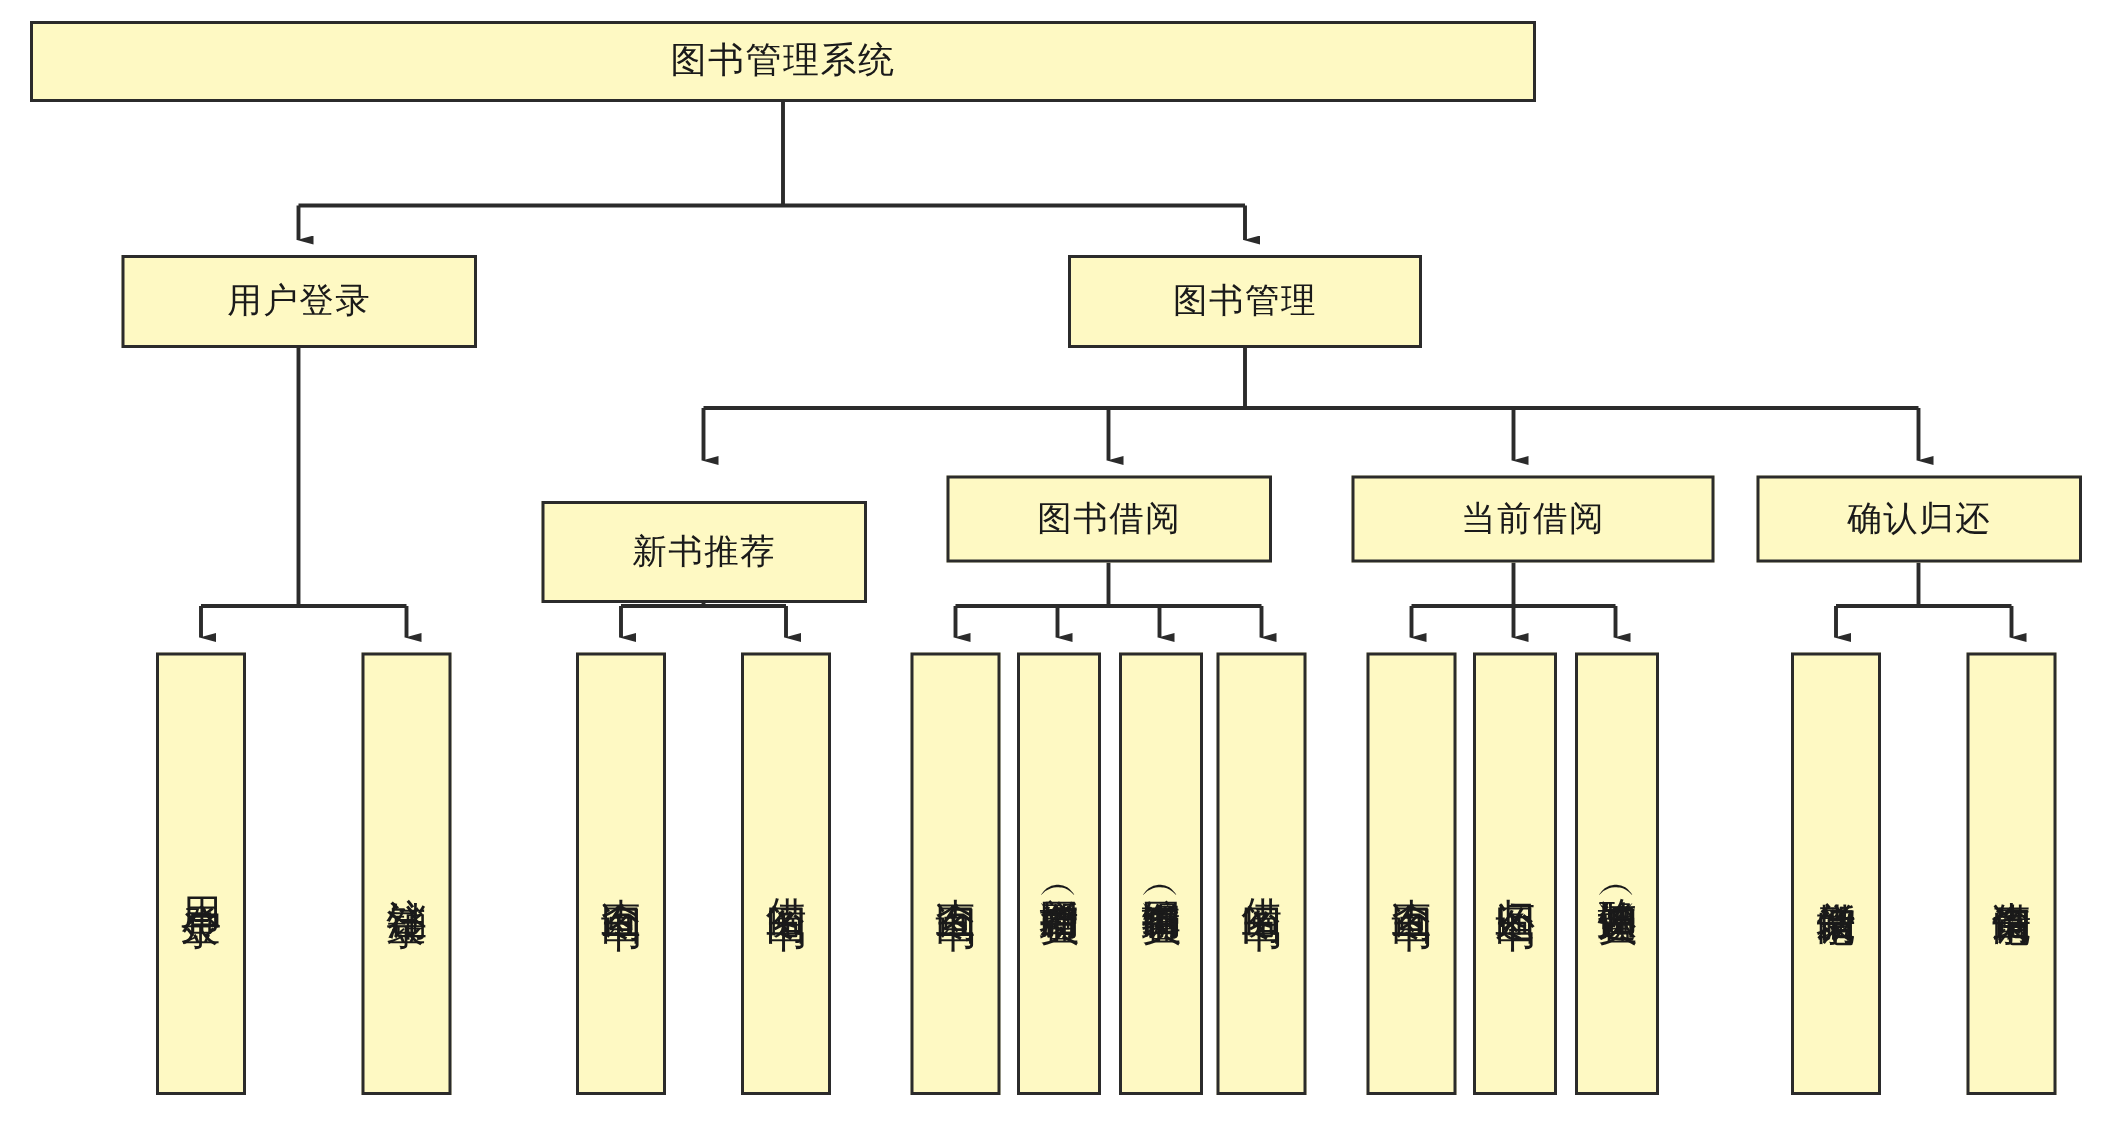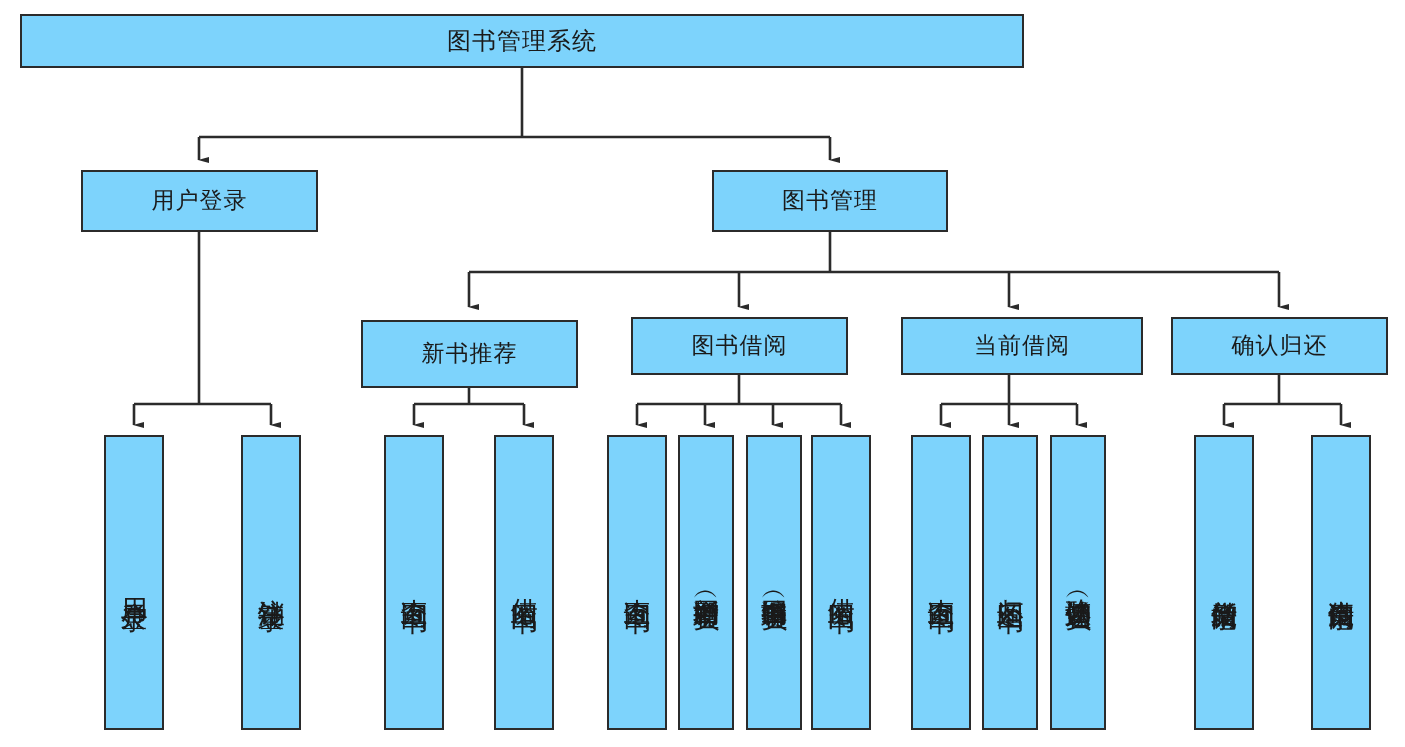--- a/index.html
+++ b/index.html
@@ -8,21 +8,21 @@
     background:#ffffff;
     font-family:"Liberation Sans","DejaVu Sans",sans-serif;
     overflow:hidden;
   }
   #stage{position:relative;width:1405px;height:747px;}
   svg#edges{position:absolute;left:0;top:0;width:1405px;height:747px;}
 
   .node{
     position:absolute;
     box-sizing:border-box;
-    background:#7dd3fc;
+    background:#fef9c3;
     border:2.5px solid #2b2b2b;
     display:flex;
     align-items:center;
     justify-content:center;
     color:#1a1a1a;
   }
   .node .lbl{
     display:block;
     text-align:center;
     white-space:nowrap;
@@ -118,21 +118,21 @@
     <span class="lbl">图书管理系统</span>
   </div>
 
   <div class="node h-node" style="left:81px;top:170px;width:237px;height:62px;">
     <span class="lbl">用户登录</span>
   </div>
   <div class="node h-node" style="left:712px;top:170px;width:236px;height:62px;">
     <span class="lbl">图书管理</span>
   </div>
 
-  <div class="node h-node" style="left:361px;top:320px;width:217px;height:68px;">
+  <div class="node h-node" style="left:361px;top:334px;width:217px;height:68px;">
     <span class="lbl">新书推荐</span>
   </div>
   <div class="node h-node" style="left:631px;top:317px;width:217px;height:58px;">
     <span class="lbl">图书借阅</span>
   </div>
   <div class="node h-node" style="left:901px;top:317px;width:242px;height:58px;">
     <span class="lbl">当前借阅</span>
   </div>
   <div class="node h-node" style="left:1171px;top:317px;width:217px;height:58px;">
     <span class="lbl">确认归还</span>

